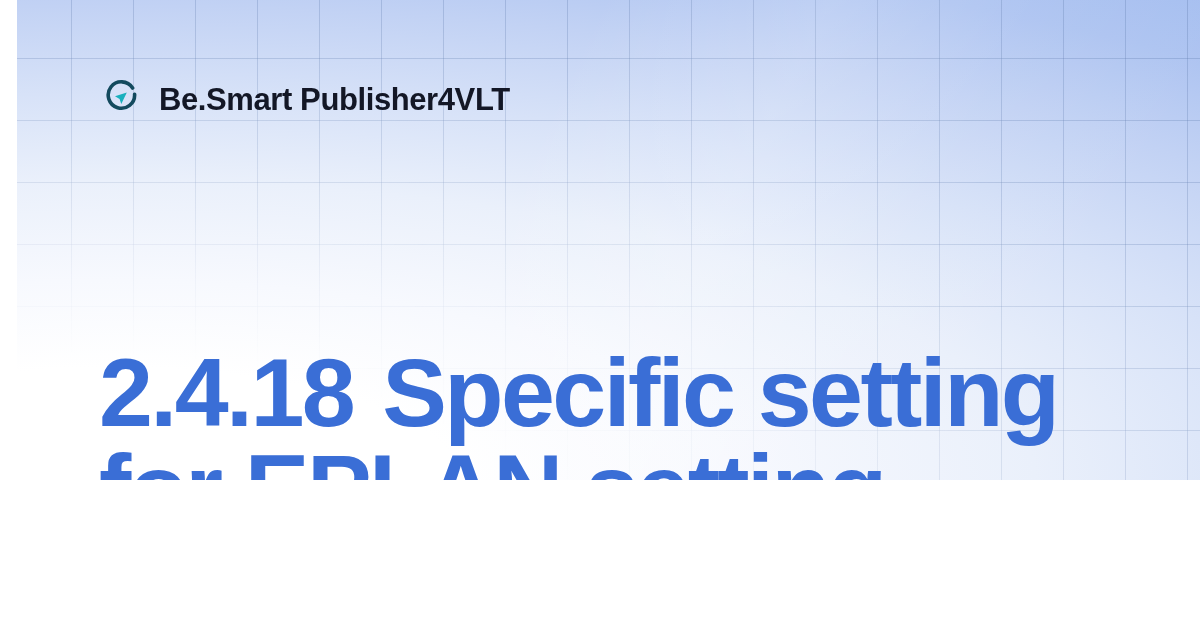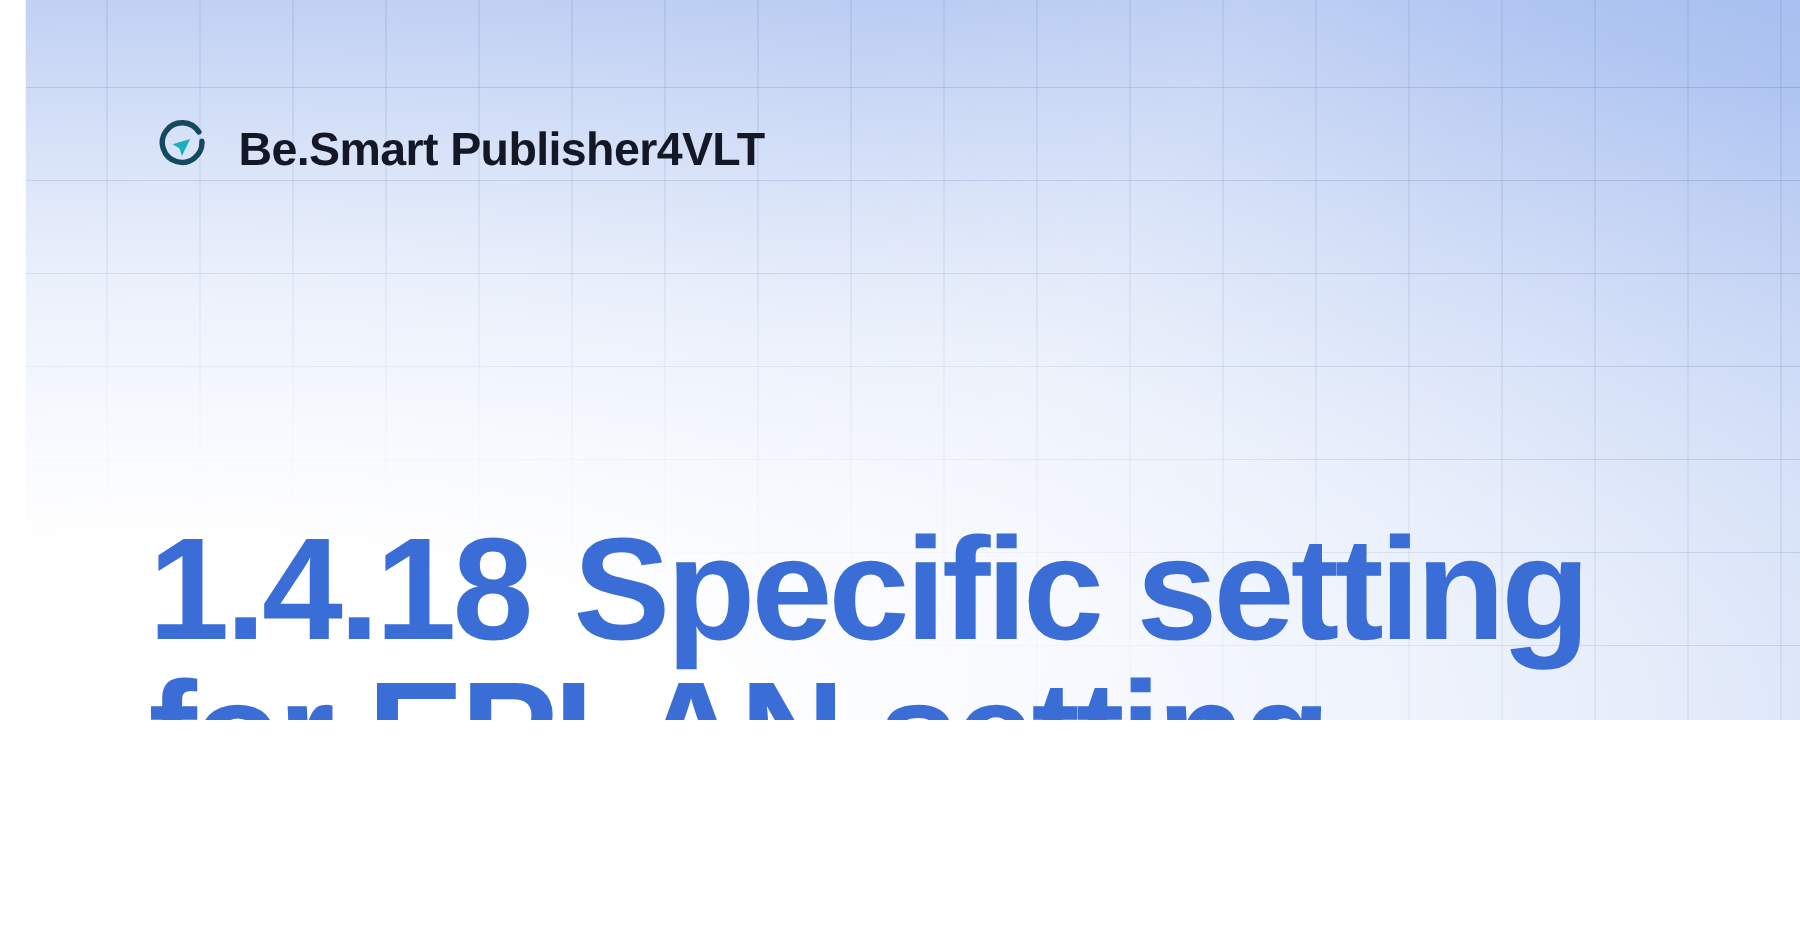--- a/index.html
+++ b/index.html
@@ -119,15 +119,15 @@
     <span class="brand-mark">
       <svg class="brand-mark" viewBox="0 0 38 38" xmlns="http://www.w3.org/2000/svg" aria-hidden="true">
         <path d="M29.6 8.0
                  A13.2 13.2 0 1 0 31.6 14.2" fill="none" stroke="#134a5e" stroke-width="3.6" stroke-linecap="round"></path>
         <path d="M23.8 12.6 L12.0 16.2 L16.6 18.9 L18.3 24.0 Z" fill="#19b0bd"></path>
       </svg>
     </span>
     <span class="brand-name">Be.Smart Publisher4VLT</span>
   </div>
 
-  <h1 class="headline"><span>1.4.18</span><span class="num-gap"></span><span>Specific setting for EPLAN setting</span></h1>
+  <h1 class="headline"><span>2.4.18</span><span class="num-gap"></span><span>Specific setting for EPLAN setting</span></h1>
 
 </div>
 
 </body></html>

